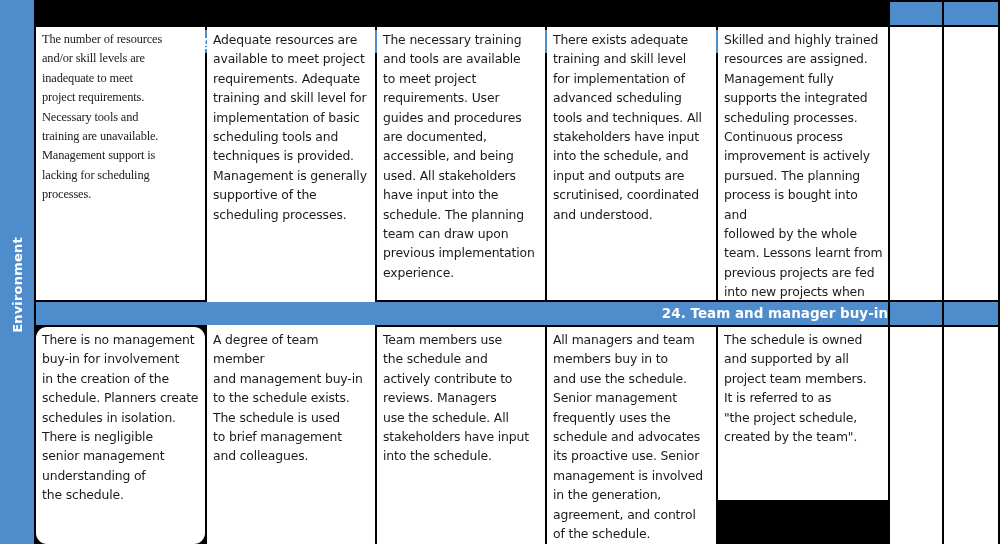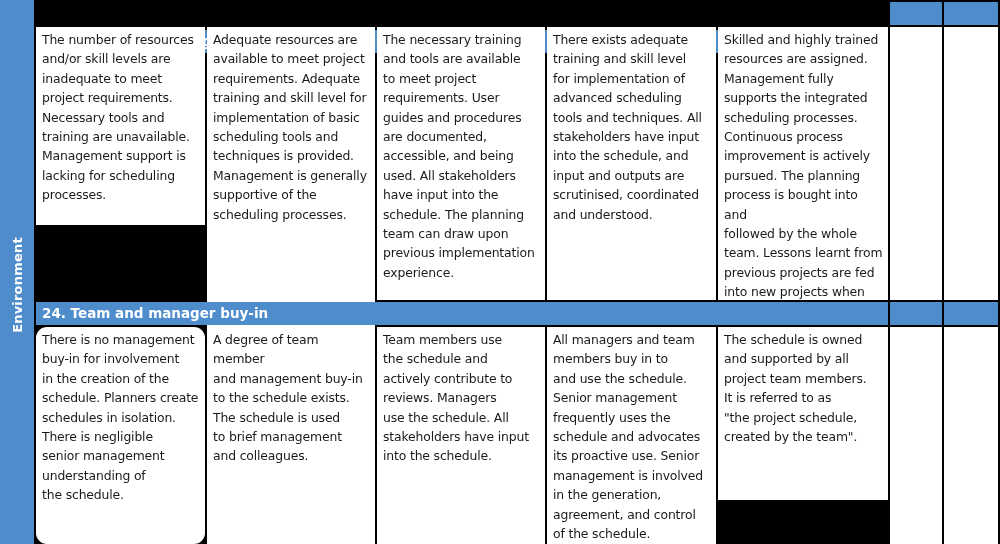--- a/index.html
+++ b/index.html
@@ -22,21 +22,21 @@
 <div class="side">
   <div class="side-label">Environment</div>
 </div>
 
 <div class="grid">
 
   <div class="hdr" style="left:2px; top:2px; width:852px; height:23px;margin-top:28px;">23. Project scheduling resources</div>
   <div class="hdr-blank" style="left:856px; top:2px; width:52px; height:23px;"></div>
   <div class="hdr-blank" style="left:910px; top:2px; width:54px; height:23px;"></div>
 
-  <div class="cell" style="left:2px; top:27px; width:169px; height:198px;">
+  <div class="cell" style="left:2px; top:27px; width:169px; height:273px;font-family:Liberation Serif, serif;">
       <span>The number of resources
 and/or skill levels are
 inadequate to meet
 project requirements.
 Necessary tools and
 training are unavailable.
 Management support is
 lacking for scheduling
 processes.</span>
     </div>
@@ -95,21 +95,21 @@
 into new projects when
 forming new teams.</span>
     </div>
   <div class="cell" style="left:856px; top:27px; width:52px; height:273px;">
       <span></span>
     </div>
   <div class="cell" style="left:910px; top:27px; width:54px; height:273px;">
       <span></span>
     </div>
 
-  <div class="hdr" style="left:2px; top:302px; width:852px; height:23px;">24. Team and manager buy-in</div>
+  <div class="hdr" style="left:2px; top:302px; width:852px; height:23px;text-align:right;">24. Team and manager buy-in</div>
   <div class="hdr-blank" style="left:856px; top:302px; width:52px; height:23px;"></div>
   <div class="hdr-blank" style="left:910px; top:302px; width:54px; height:23px;"></div>
 
   <div class="cell" style="left:2px; top:327px; width:169px; height:217px;border-radius:11px;">
       <span>There is no management
 buy-in for involvement
 in the creation of the
 schedule. Planners create
 schedules in isolation.
 There is negligible

